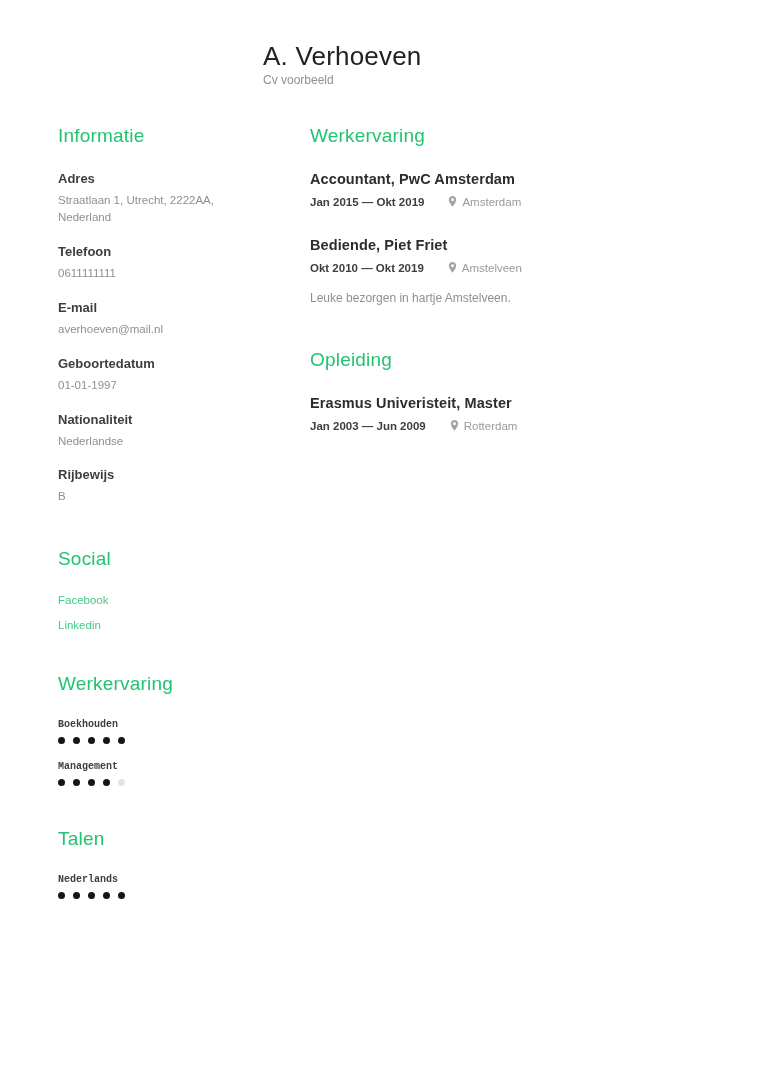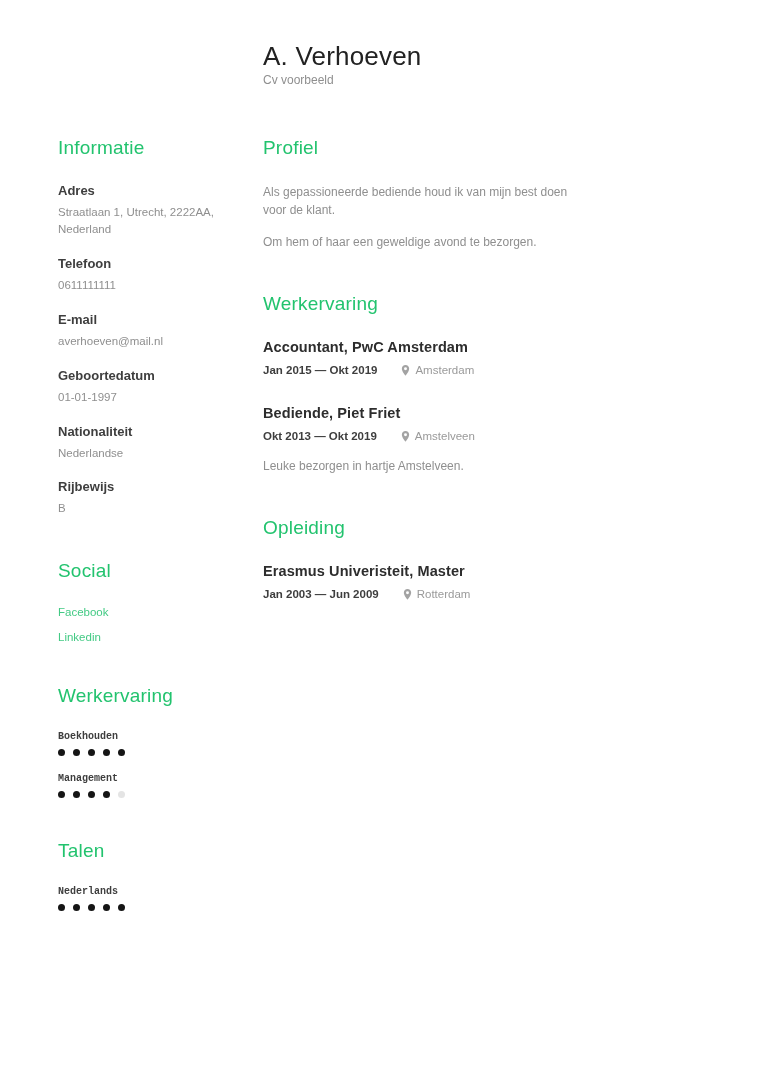--- a/index.html
+++ b/index.html
@@ -11,21 +11,21 @@
     position:relative;
   }
   .page { width:636px; height:1086px; background:#ffffff; padding:40px 58px 0 58px; }
 
   
   .cv-header { margin-left:205px; }
   .cv-name { font-size:26px; font-weight:500; color:#222222; letter-spacing:0.2px; line-height:1.25; }
   .cv-subtitle { margin-top:0; font-size:12px; color:#8f8f8f; }
 
   
-  .columns { display:flex; margin-top:50px; }
+  .columns { display:flex; margin-top:38px;gap:47px; }
   .col-left { width:165px; flex-shrink:0; }
   .col-right { margin-left:40px; flex:1; max-width:450px; }
 
   
   section + section { margin-top:42px; }
   .sec-heading { font-size:19px; font-weight:400; color:#22c36e; margin-bottom:24px; letter-spacing:0.2px; }
 
   
   .field { margin-bottom:17px; }
   .field-label { font-size:13px; font-weight:700; color:#3e3e3e; margin-bottom:6px; }
@@ -138,46 +138,41 @@
               <span class="dot filled"></span>
               <span class="dot filled"></span>
             </div>
         </div>
       </section>
 
     </aside>
 
     <main class="col-right">
 
-      <section>
-        <h2 class="sec-heading">Profiel</h2>
-        <p class="para">Als gepassioneerde bediende houd ik van mijn best doen voor de klant.</p>
-        <p class="para">Om hem of haar een geweldige avond te bezorgen.</p>
-      </section>
 
       <section>
         <h2 class="sec-heading">Werkervaring</h2>
 
         <div class="entry">
           <div class="entry-title">Accountant, PwC Amsterdam</div>
           <div class="entry-meta">
             <span class="entry-period">Jan 2015 — Okt 2019</span>
             <span class="entry-loc">
               <svg class="pin" viewBox="0 0 12 15">
                   <path fill="#a3a3a3" d="M6 0C3.2 0 1 2.2 1 5c0 3.6 5 9.6 5 9.6S11 8.6 11 5c0-2.8-2.2-5-5-5zm0 7A2 2 0 1 1 6 3a2 2 0 0 1 0 4z"></path>
                 </svg>
               <span class="entry-location">Amsterdam</span>
             </span>
           </div>
         </div>
 
         <div class="entry">
           <div class="entry-title">Bediende, Piet Friet</div>
           <div class="entry-meta">
-            <span class="entry-period">Okt 2013 — Okt 2019</span>
+            <span class="entry-period">Okt 2010 — Okt 2019</span>
             <span class="entry-loc">
               <svg class="pin" viewBox="0 0 12 15">
                   <path fill="#a3a3a3" d="M6 0C3.2 0 1 2.2 1 5c0 3.6 5 9.6 5 9.6S11 8.6 11 5c0-2.8-2.2-5-5-5zm0 7A2 2 0 1 1 6 3a2 2 0 0 1 0 4z"></path>
                 </svg>
               <span class="entry-location">Amstelveen</span>
             </span>
           </div>
           <div class="entry-desc">Leuke bezorgen in hartje Amstelveen.</div>
         </div>
       </section>

